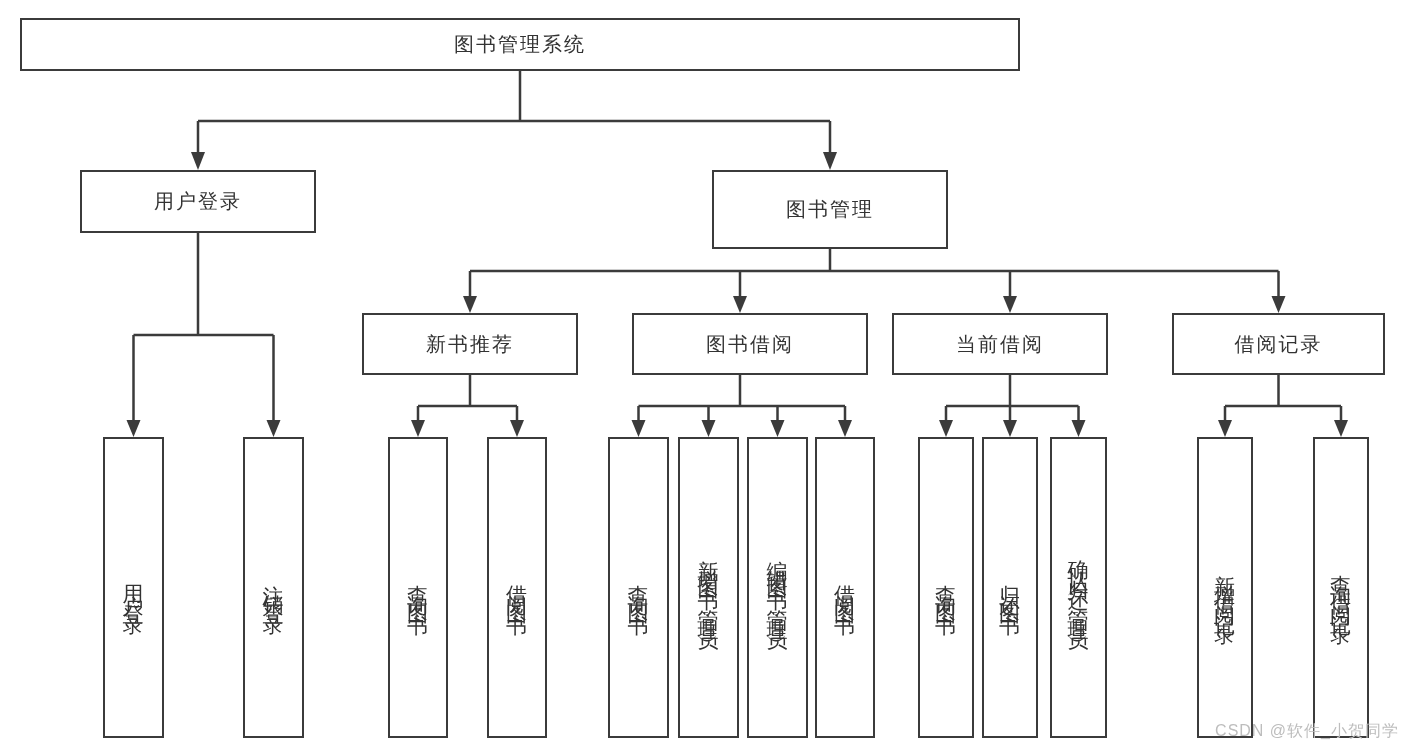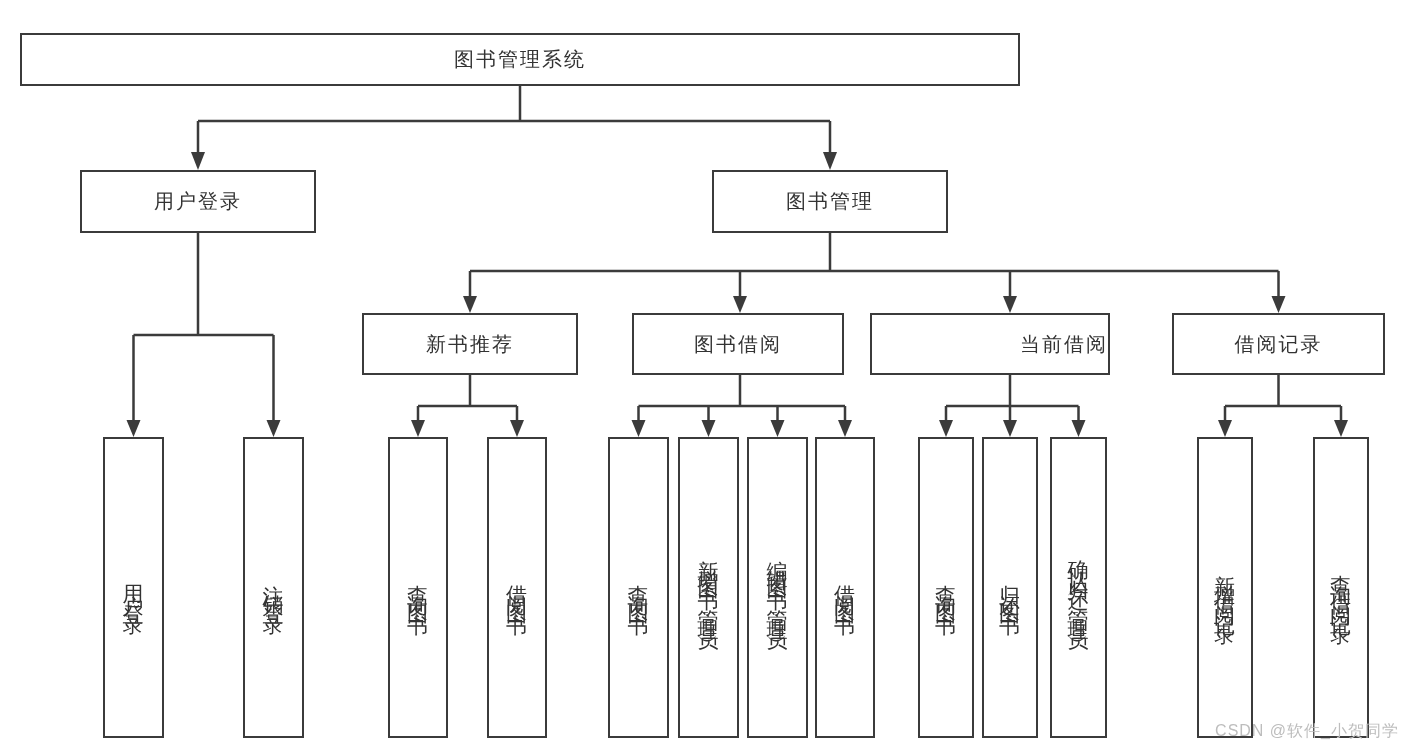--- a/index.html
+++ b/index.html
@@ -30,23 +30,23 @@
     display: flex;
     align-items: center;
     justify-content: center;
     color: #333333;
   }
   .hlabel {
     font-size: 20px;
     letter-spacing: 2px;
     white-space: nowrap;
   }
-  .root-box  { left: 20px;  top: 33px;  width: 1000px; height: 53px; }
+  .root-box  { left: 20px;  top: 18px;  width: 1000px; height: 53px; }
   .l2-a      { left: 80px;  top: 170px; width: 236px;  height: 63px; }
-  .l2-b      { left: 712px; top: 170px; width: 236px;  height: 63px; }
+  .l2-b      { left: 712px; top: 170px; width: 236px;  height: 79px; }
   .l3        { top: 313px; height: 62px; }
   .leaf      { top: 437px; height: 301px; }
   .vtext {
     writing-mode: vertical-rl;
     font-size: 21px;
     letter-spacing: 10px;
     line-height: 1;
     color: #333333;
   }
   .watermark {
@@ -104,24 +104,24 @@
   <div class="node l2-a">
     <span class="hlabel">用户登录</span>
   </div>
   <div class="node l2-b">
     <span class="hlabel">图书管理</span>
   </div>
 
   <div class="node l3" style="left:362px;width:216px;">
     <span class="hlabel">新书推荐</span>
   </div>
-  <div class="node l3" style="left:632px;width:212px;">
+  <div class="node l3" style="left:632px;width:236px;">
     <span class="hlabel">图书借阅</span>
   </div>
-  <div class="node l3" style="left:870px;width:240px;justify-content:flex-end;">
+  <div class="node l3" style="left:892px;width:216px;">
     <span class="hlabel">当前借阅</span>
   </div>
   <div class="node l3" style="left:1172px;width:213px;justify-content:center;">
     <span class="hlabel">借阅记录</span>
   </div>
 
   <div class="node leaf" style="left:103px;width:61px;">
     <span class="vtext">用户登录</span>
   </div>
   <div class="node leaf" style="left:243px;width:61px;">

